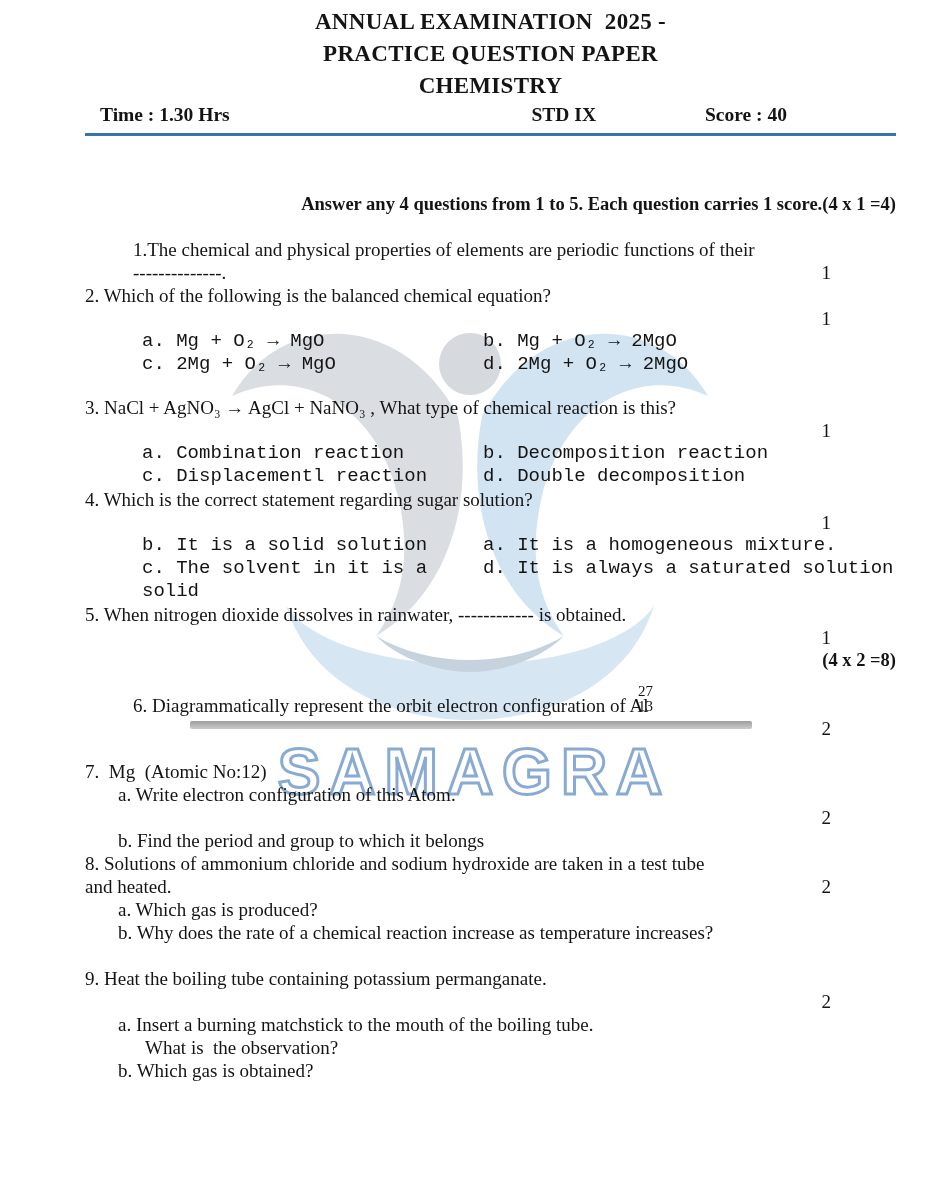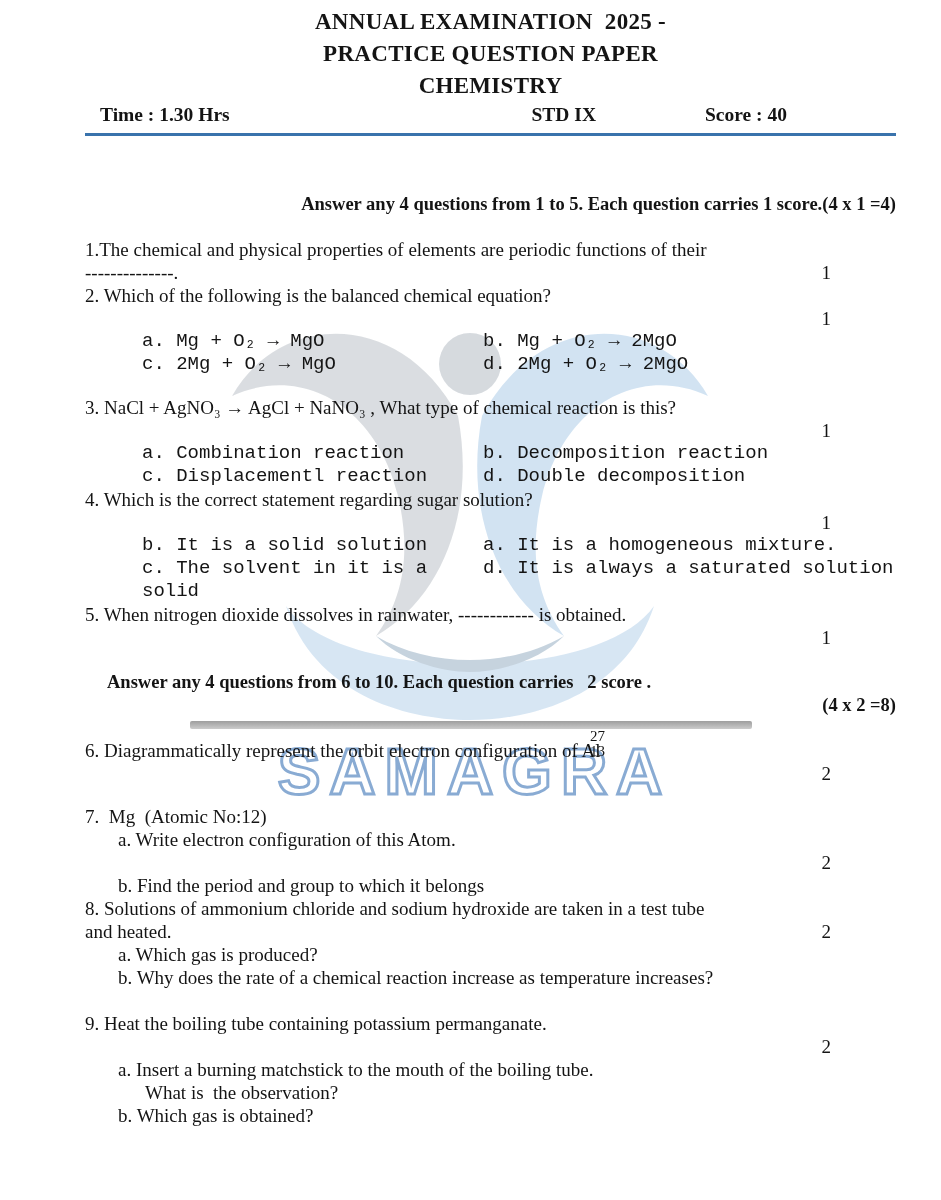--- a/index.html
+++ b/index.html
@@ -38,21 +38,21 @@
   .meta-right { width:300px; text-align:center; }
   .rule { height:3px; background:#3973ac; margin-top:6px; }
 
   .sec { font-weight:bold; font-size:18.5px; }
   .sec1 { display:flex; justify-content:flex-end; margin-top:57px; padding-left:7px; }
   .sec2 { margin-top:22px; padding-left:22px; }
   .marks-line { text-align:right; font-weight:bold; font-size:18.5px; }
 
   .q { position:relative; }
   .mt20 { margin-top:20px; }
-  .mt22 { margin-top:22px; }
+  .mt22 { margin-top:22px;margin-left:48px; }
   .mt23 { margin-top:23px; }
   .score-line { text-align:right; padding-right:65px; }
   .row-split { display:flex; justify-content:space-between; }
   .row-split .score { padding-right:65px; }
   .opts { display:grid; grid-template-columns:341px 1fr; margin-left:57px;font-family:Liberation Mono, monospace; }
   .sub  { margin-left:33px; }
   .sub2 { margin-left:60px; }
 
   .q6-line { position:relative; }
   .iso {
@@ -138,23 +138,20 @@
         <span data-bind="q4.options.c">c. The solvent in it is a solid</span>
         <span data-bind="q4.options.d">d. It is always a saturated solution</span>
       </div>
     </div>
 
     <div class="q">
       <div data-bind="q5.text">5. When nitrogen dioxide dissolves in rainwater, ------------ is obtained.</div>
       <div class="score-line" data-bind="q5.score">1</div>
     </div>
 
-    <div class="sec sec2">
-      <span data-bind="section2.instruction">Answer any 4 questions from 6 to 10. Each question carries   2 score .</span>
-    </div>
     <div class="marks-line" data-bind="section2.marks">(4 x 2 =8)</div>
 
     <div class="q mt22">
       <div class="q6-line">
         <span data-bind="q6.text">6. Diagrammatically represent the orbit electron configuration of Al</span>
         <span class="iso">
           <span data-bind="q6.mass_number">27</span>
           <span data-bind="q6.atomic_number">13</span>
         </span>
       </div>

